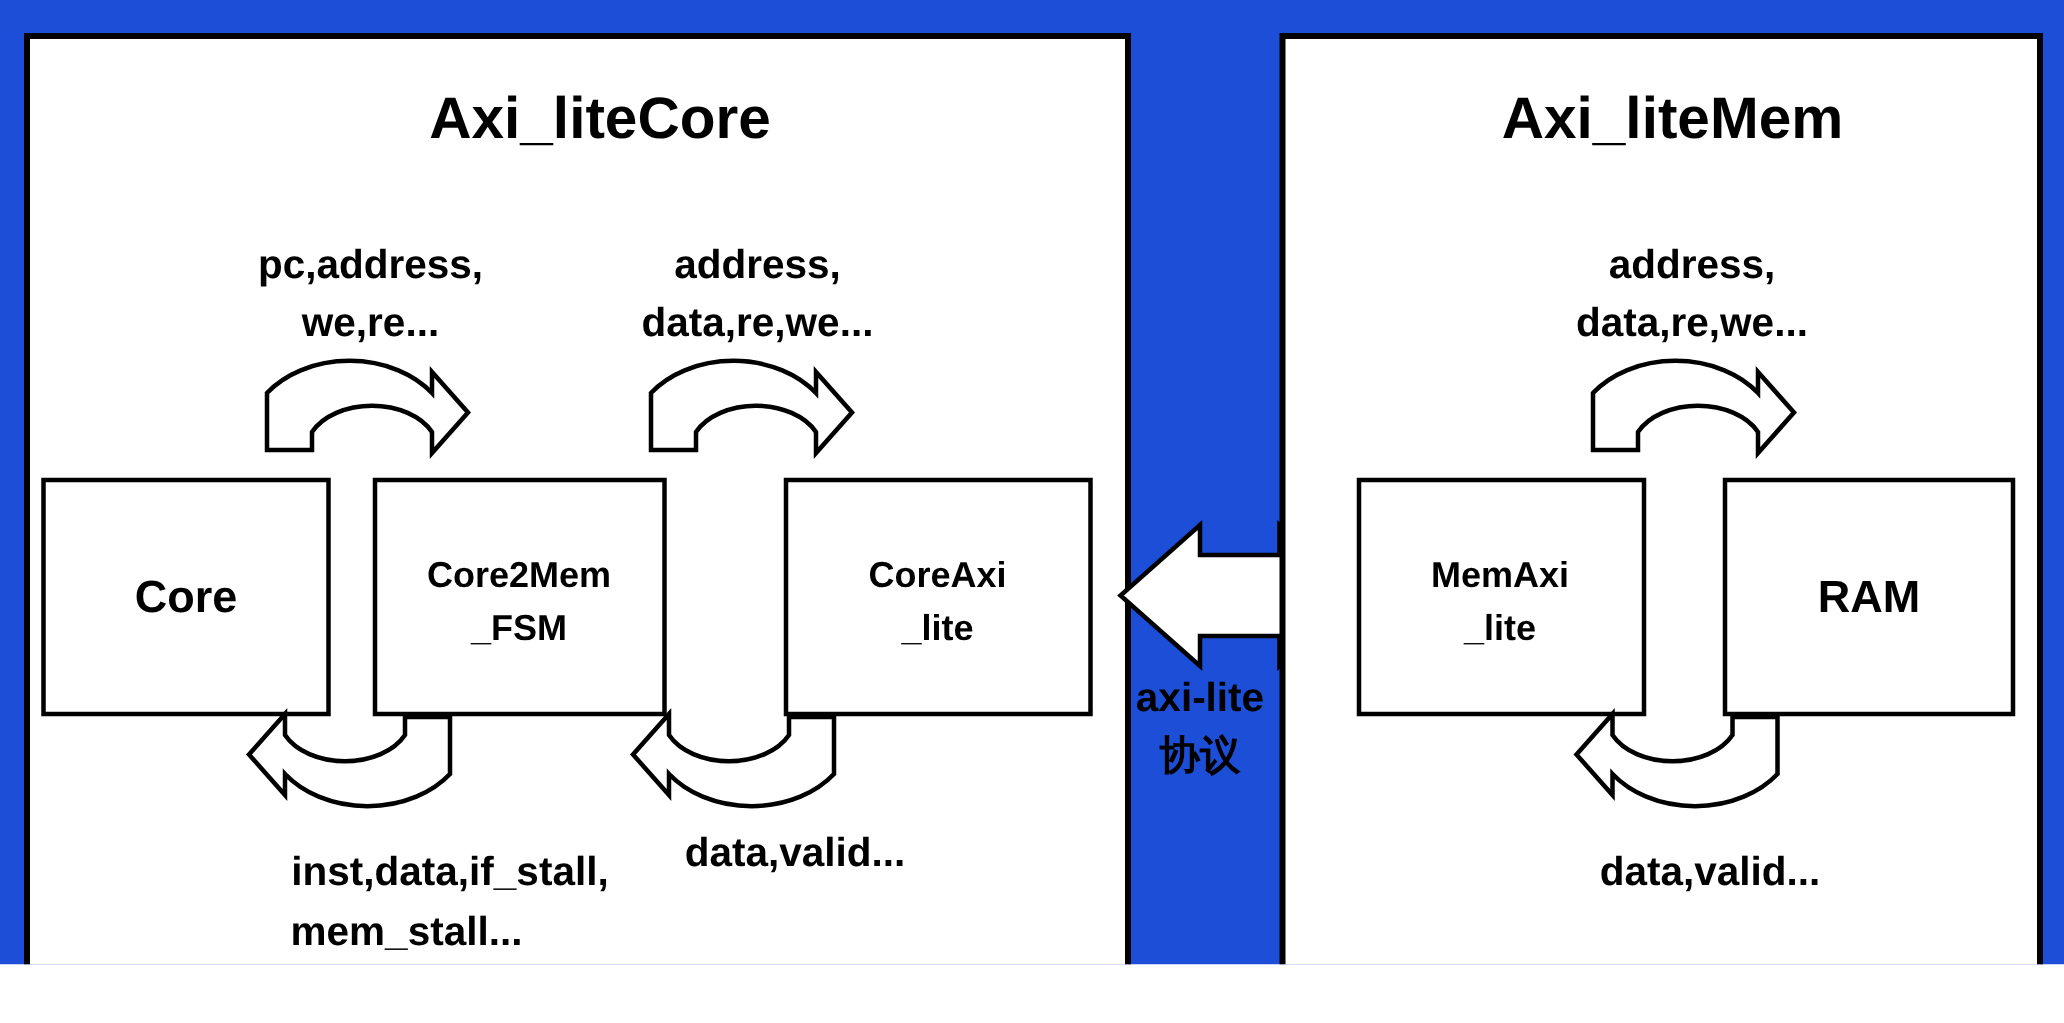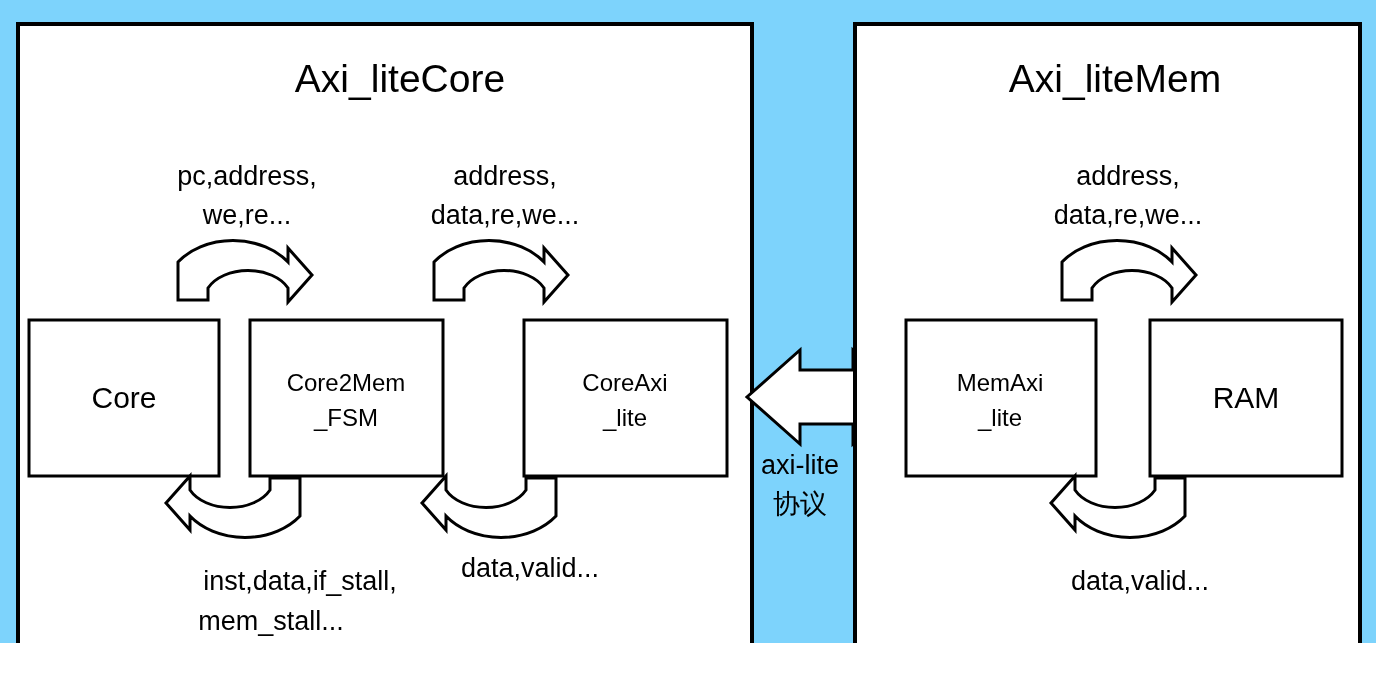--- a/index.html
+++ b/index.html
@@ -4,23 +4,24 @@
 <style>
   html, body {
     margin: 0;
     padding: 0;
     background: #ffffff;
   }
   #stage {
     position: relative;
     width: 1376px;
     height: 643px;
-    background: #7dd3fc;
+    background: #1d4ed8;
     font-family: "Liberation Sans", sans-serif;
     overflow: hidden;
+    font-weight: bold;
   }
   #diagram-svg {
     position: absolute;
     left: 0;
     top: 0;
     width: 1376px;
     height: 682px;
   }
   .panel-rect {
     fill: #ffffff;

